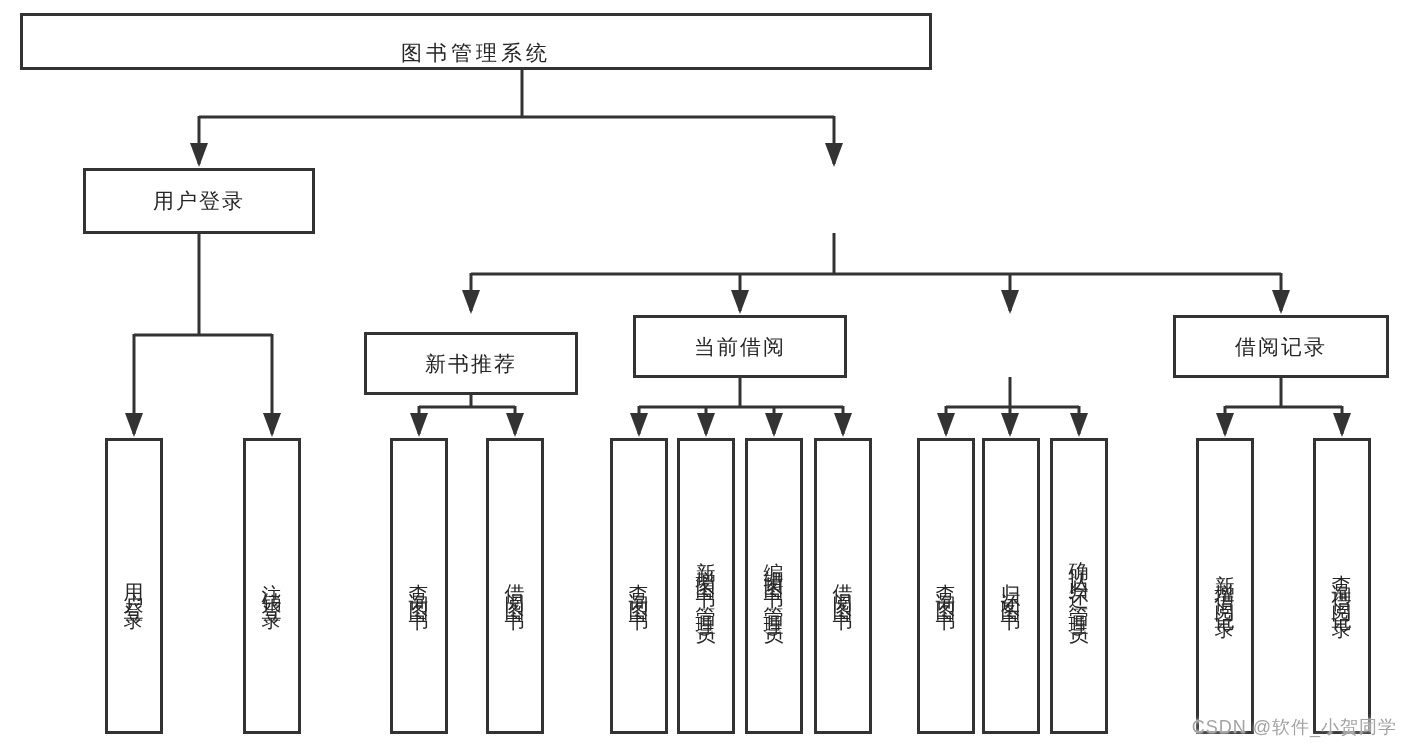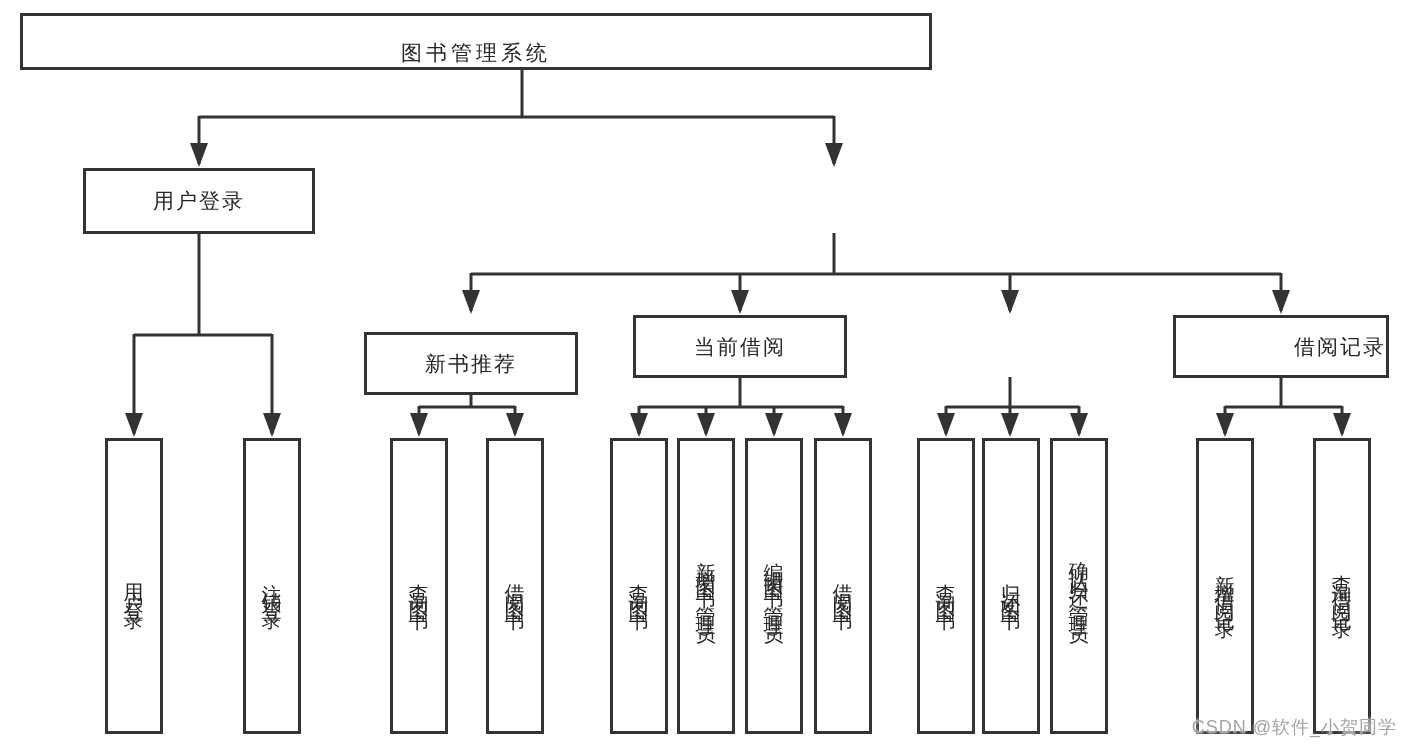--- a/index.html
+++ b/index.html
@@ -47,21 +47,21 @@
     letter-spacing:9px;
     white-space:nowrap;
   }
   
   .root        {left:20px;  top:13px;  width:912px;height:57px;align-items:flex-end;}
   .n-userlogin {left:83px;  top:168px; width:232px; height:66px;}
   .n-bookmgmt  {left:721px; top:168px; width:225px; height:66px;}
   .n-newbook   {left:364px; top:332px; width:214px; height:63px;}
   .n-borrow    {left:633px; top:315px; width:214px; height:63px;}
   .n-current   {left:903px; top:315px; width:214px; height:63px;}
-  .n-records   {left:1173px;top:315px; width:216px; height:63px;justify-content:flex-end;}
+  .n-records   {left:1173px;top:315px; width:216px; height:63px;}
   .lf1 {left:105px;} .lf2 {left:243px;}
   .lf3 {left:390px;} .lf4 {left:486px;}
   .lf5 {left:610px;} .lf6 {left:677px;} .lf7 {left:745px;} .lf8 {left:814px;}
   .lf9 {left:917px;} .lf10{left:982px;} .lf11{left:1050px;}
   .lf12{left:1196px;}.lf13{left:1313px;}
   .watermark{
     position:absolute;
     right:8px;bottom:8px;
     z-index:5;
     font-size:18px;

